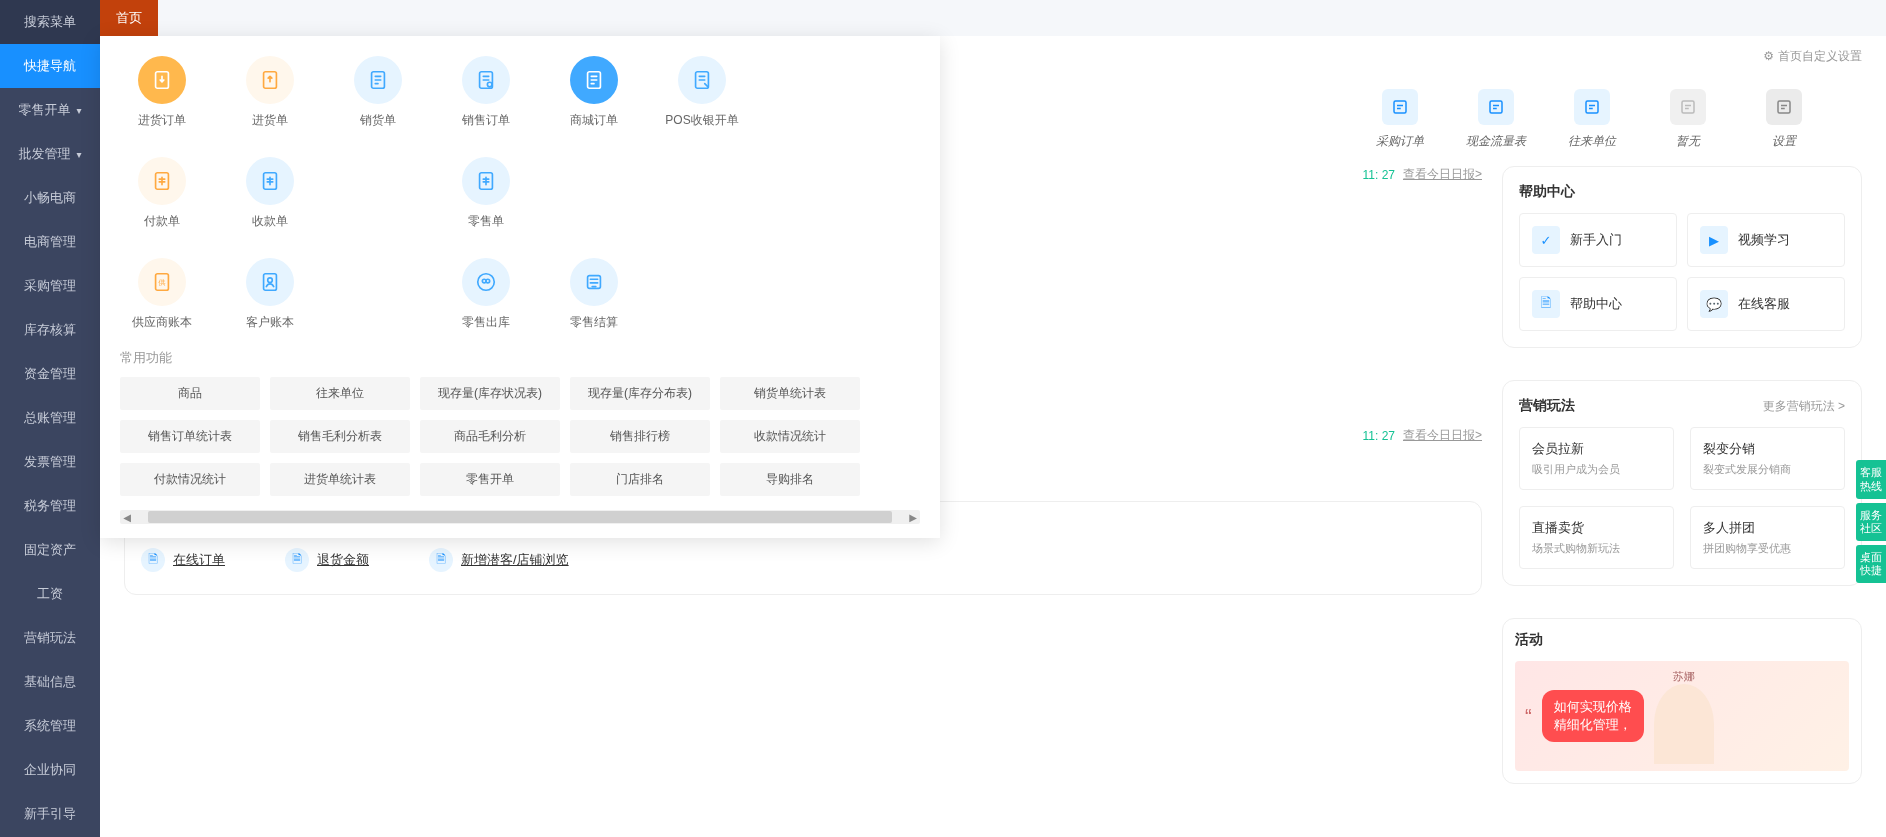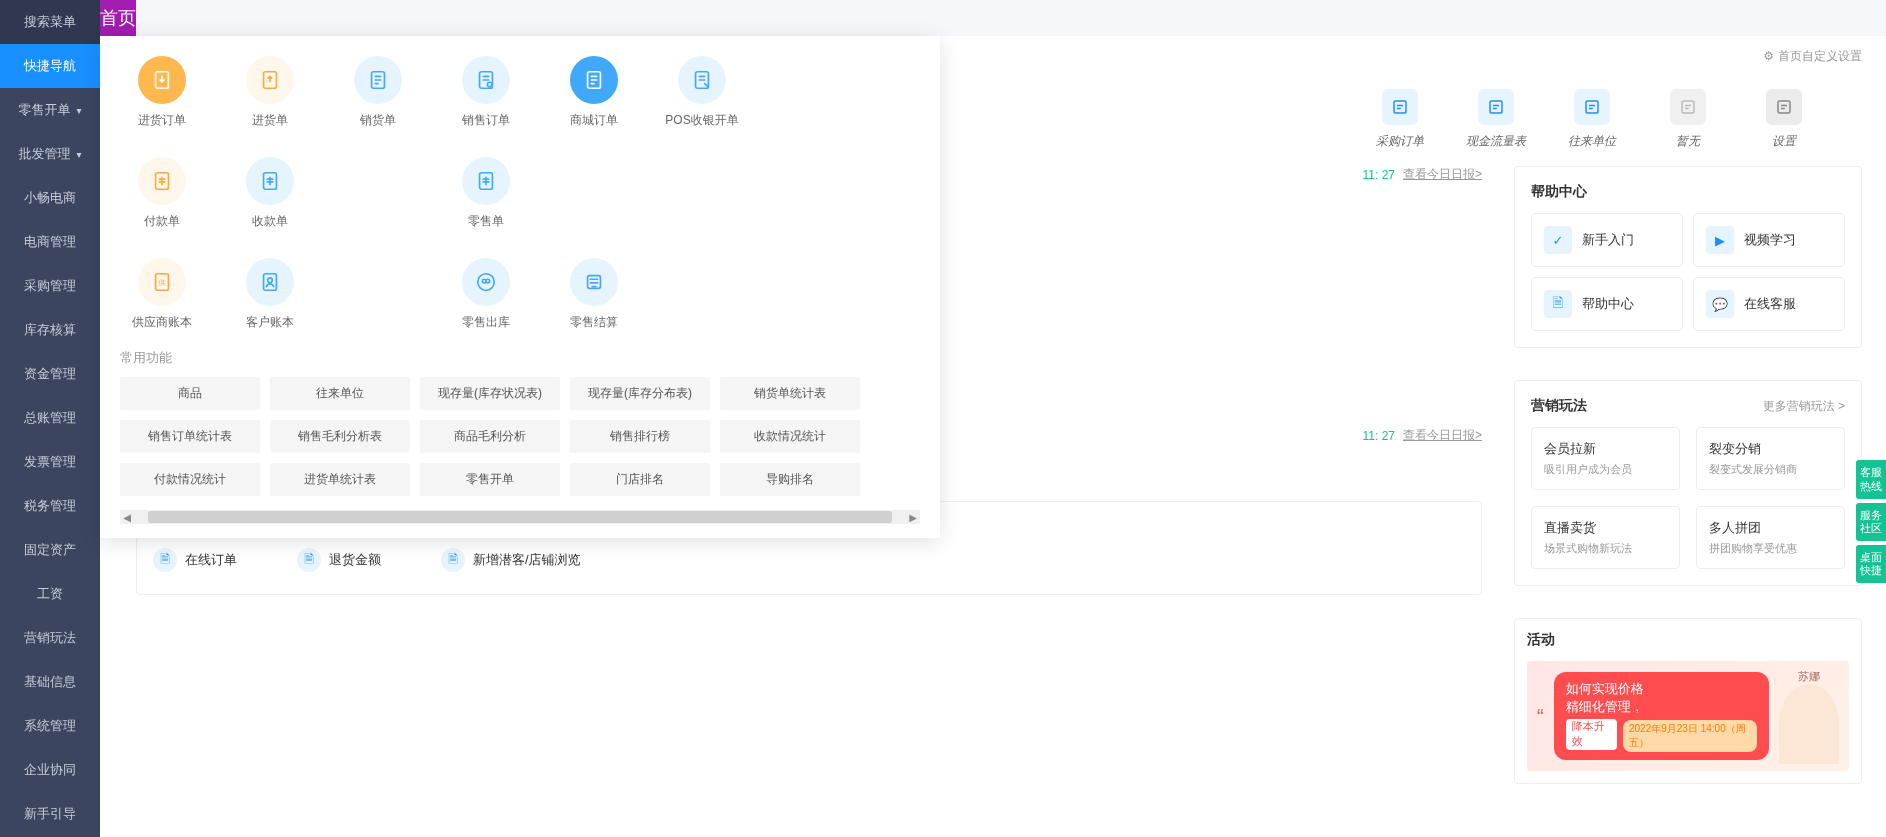--- a/index.html
+++ b/index.html
@@ -5,45 +5,45 @@
 * { margin: 0; padding: 0; box-sizing: border-box; }
 body { font-family: "Microsoft YaHei", sans-serif; font-size: 13px; background: #fff; color: #333; }
 .layout { display: flex; width: 1886px; height: 837px; }
 .sidebar { width: 100px; background: #3b4560; color: #c7ccd8; display: flex; flex-direction: column; }
 .sidebar-item { height: 44px; display: flex; align-items: center; justify-content: center; cursor: pointer; font-size: 13px; position: relative; }
 .sidebar-item.search { background: #2f3850; }
 .sidebar-item.active { background: #1890ff; color: #fff; }
 .sidebar-item .caret { margin-left: 6px; font-size: 10px; }
 .main { flex: 1; display: flex; flex-direction: column; position: relative; }
 .tabbar { background: #f5f7fa; display: flex; align-items: center; height: 36px; }
-.tab { background: #a21caf; color: #fff; padding: 0 0; height: 36px; display: flex; align-items: center; font-size: 18px; }
+.tab { background: #c2410c; color: #fff; padding: 0 16px; height: 36px; display: flex; align-items: center; font-size: 13px; }
 .content { flex: 1; padding: 12px 24px; overflow: auto; background: #fff; }
 .settings-link { text-align: right; color: #999; font-size: 12px; margin-bottom: 24px; }
 .settings-link span { cursor: pointer; }
 .gear { display: inline-block; margin-right: 4px; }
 .quick-row { display: flex; gap: 20px; margin-bottom: 16px; justify-content: flex-end; padding-right: 40px; }
 .quick-item { display: flex; flex-direction: column; align-items: center; gap: 8px; width: 76px; }
 .quick-icon { width: 36px; height: 36px; border-radius: 6px; display: flex; align-items: center; justify-content: center; }
 .qi-blue { background: #e6f4ff; color: #1890ff; }
 .qi-gray { background: #f0f0f0; color: #bbb; }
 .qi-darkgray { background: #ebebeb; color: #888; }
 .quick-label { font-size: 12px; color: #666; font-style: italic; }
 
 .row3 { display: flex; gap: 20px; }
 .col-left { flex: 1; }
 .col-right { width: 360px; display: flex; flex-direction: column; gap: 16px; }
 
-.card { border: 1px solid #eee; border-radius: 4px; padding: 16px; margin-bottom: 16px; margin-left: 12px; }
+.card { border: 1px solid #eee; border-radius: 12px; padding: 16px; margin-bottom: 16px; }
 .card-title { font-size: 14px; font-weight: bold; margin-bottom: 12px; display: flex; align-items: center; justify-content: space-between; }
 .more-link { font-size: 12px; color: #999; font-weight: normal; cursor: pointer; }
 
 .stat-block { margin-bottom: 12px; }
 .stat-head { display: flex; align-items: center; gap: 8px; margin-bottom: 6px; }
 .stat-head-icon { width: 24px; height: 24px; border-radius: 50%; background: #e6f4ff; color: #1890ff; display: flex; align-items: center; justify-content: center; font-size: 12px; }
-.stat-head-title { font-size: 13px; color: #333; }
+.stat-head-title { font-size: 13px; color: #333; text-decoration: underline; }
 .stat-line { font-size: 12px; color: #666; margin: 2px 0 2px 32px; }
 .stat-line .num { color: #333; margin: 0 4px; }
 
 .time-badge { color: #15c294; font-size: 12px; margin-left: 8px; }
 .daily-link { font-size: 12px; color: #999; text-decoration: underline; cursor: pointer; margin-left: 8px; }
 
 .help-grid { display: grid; grid-template-columns: 1fr 1fr; gap: 10px; }
 .help-item { border: 1px solid #eee; border-radius: 4px; padding: 12px; display: flex; align-items: center; gap: 10px; cursor: pointer; }
 .help-icon { width: 28px; height: 28px; border-radius: 4px; background: #e6f4ff; color: #1890ff; display: flex; align-items: center; justify-content: center; }
 
@@ -461,24 +461,20 @@
               </div>
           </div>
 
           <div class="card" style="padding:12px;">
             <div class="card-title">活动</div>
             <div class="activity-img">
               <div style="font-size:20px;color:#c66;">“</div>
               <div class="act-bubble">
                 <div>如何实现价格</div>
                 <div>精细化管理，</div>
-                <div style="display:flex;gap:6px;align-items:center;">
-                  <span style="background:#fff;color:#ff4d4f;padding:0 6px;border-radius:4px;font-size:11px;">降本升效</span>
-                  <span class="line2">2022年9月23日 14:00（周五）</span>
-                </div>
               </div>
               <div style="text-align:center;">
                 <div style="font-size:11px;color:#a66;">苏娜</div>
                 <div class="act-person"></div>
               </div>
             </div>
           </div>
         </div>
       </div>
     </div>

